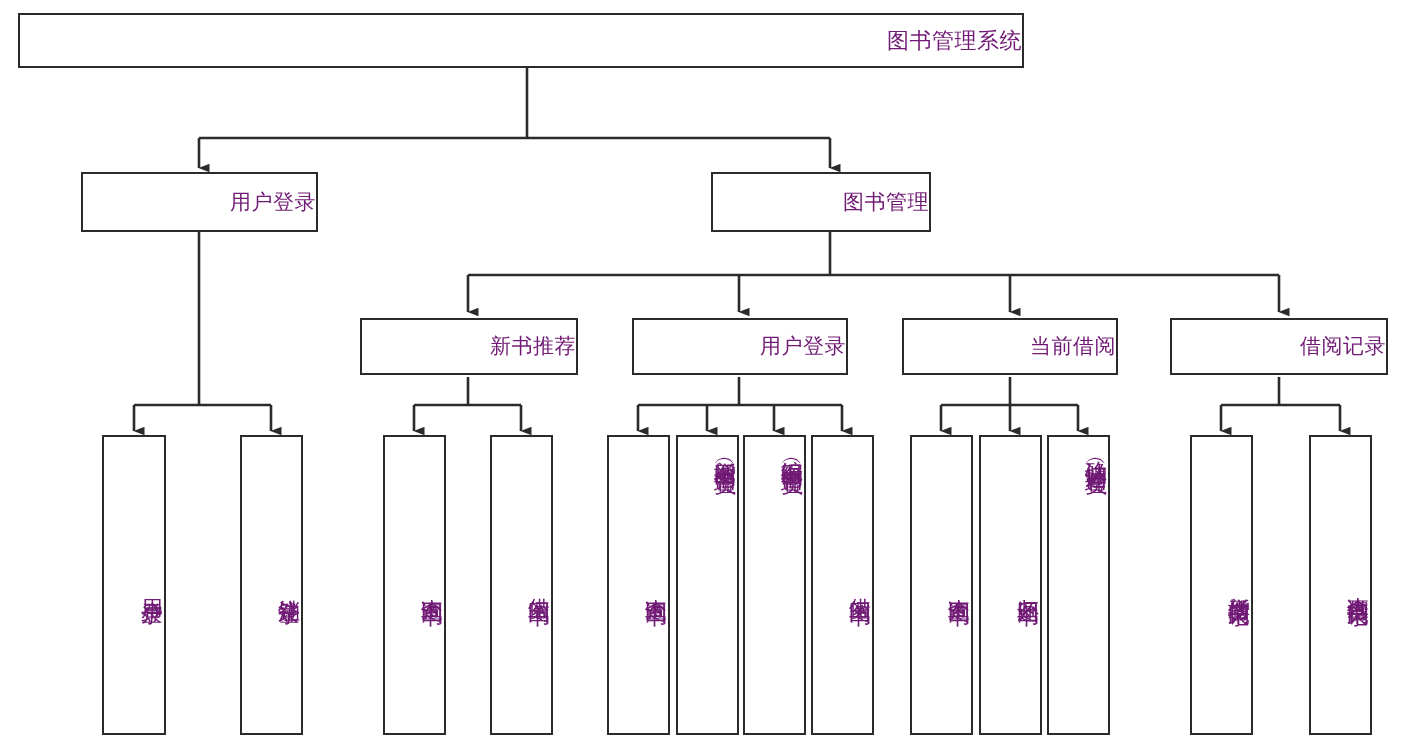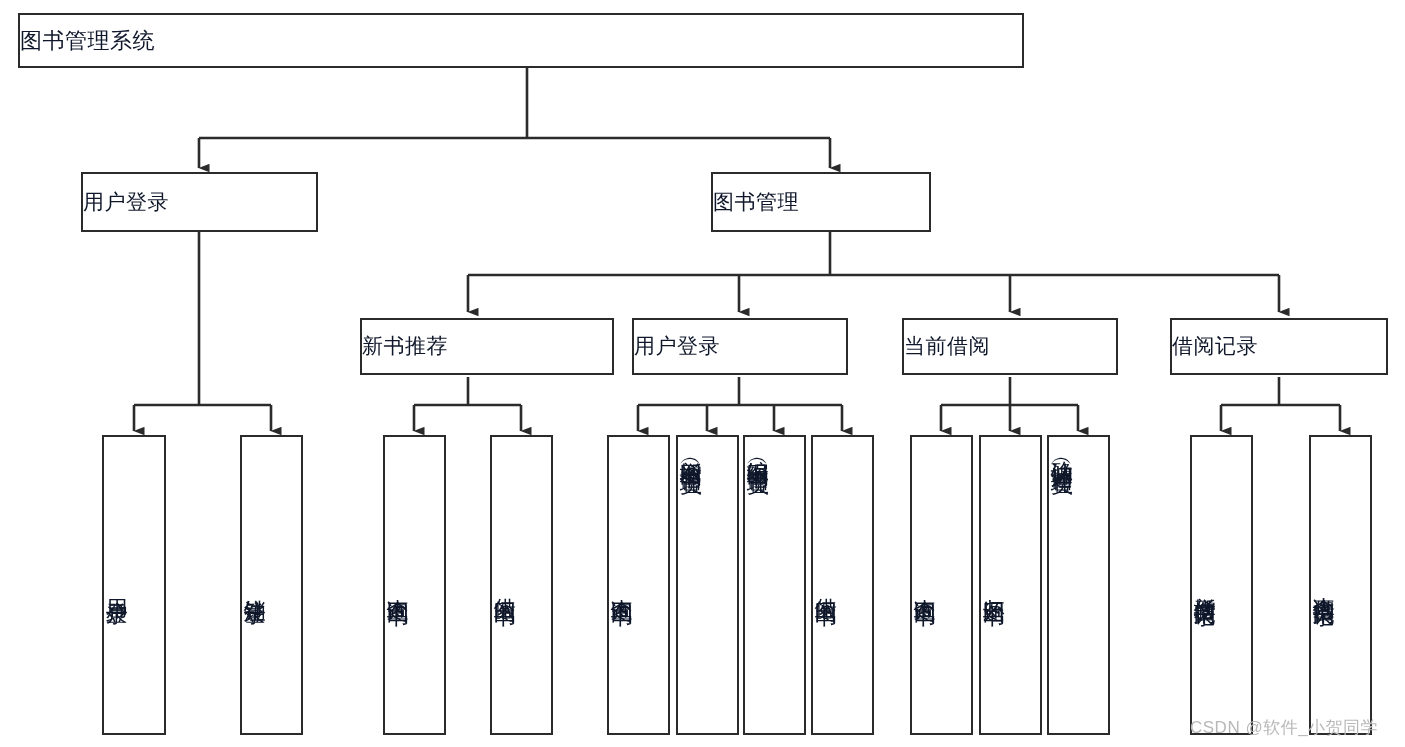--- a/index.html
+++ b/index.html
@@ -25,22 +25,22 @@
     height: 747px;
     pointer-events: none;
   }
   .node {
     position: absolute;
     box-sizing: border-box;
     background: #ffffff;
     border: 2px solid #2b2b2b;
     display: flex;
     align-items: center;
-    justify-content: flex-start;
-    color: #0f172a;
+    justify-content: flex-end;
+    color: #701a75;
   }
   .node-label {
     display: block;
     text-align: center;
     line-height: 1.08;
     letter-spacing: 0.5px;
   }
   .node.horiz .node-label {
     font-size: 21px;
   }
@@ -136,21 +136,21 @@
   </div>
 
   <div class="node horiz" style="left:81px; top:172px; width:237px; height:60px;">
     <span class="node-label">用户登录</span>
   </div>
 
   <div class="node horiz" style="left:711px; top:172px; width:220px; height:60px;">
     <span class="node-label">图书管理</span>
   </div>
 
-  <div class="node horiz" style="left:360px; top:318px; width:254px; height:57px;">
+  <div class="node horiz" style="left:360px; top:318px; width:218px; height:57px;">
     <span class="node-label">新书推荐</span>
   </div>
 
   <div class="node horiz" style="left:632px; top:318px; width:216px; height:57px;">
     <span class="node-label">用户登录</span>
   </div>
 
   <div class="node horiz" style="left:1170px; top:318px; width:218px; height:57px;">
     <span class="node-label">借阅记录</span>
   </div>
@@ -204,15 +204,14 @@
   </div>
 
   <div class="node vert short" style="left:1190px; top:435px; width:63px; height:300px;">
     <span class="node-label">新增借阅记录</span>
   </div>
 
   <div class="node vert short" style="left:1309px; top:435px; width:63px; height:300px;">
     <span class="node-label">查询借阅记录</span>
   </div>
 
-  <div class="watermark" style="left:1190px; top:716px;">CSDN @软件_小贺同学</div>
 
 </div>
 
 </body></html>

